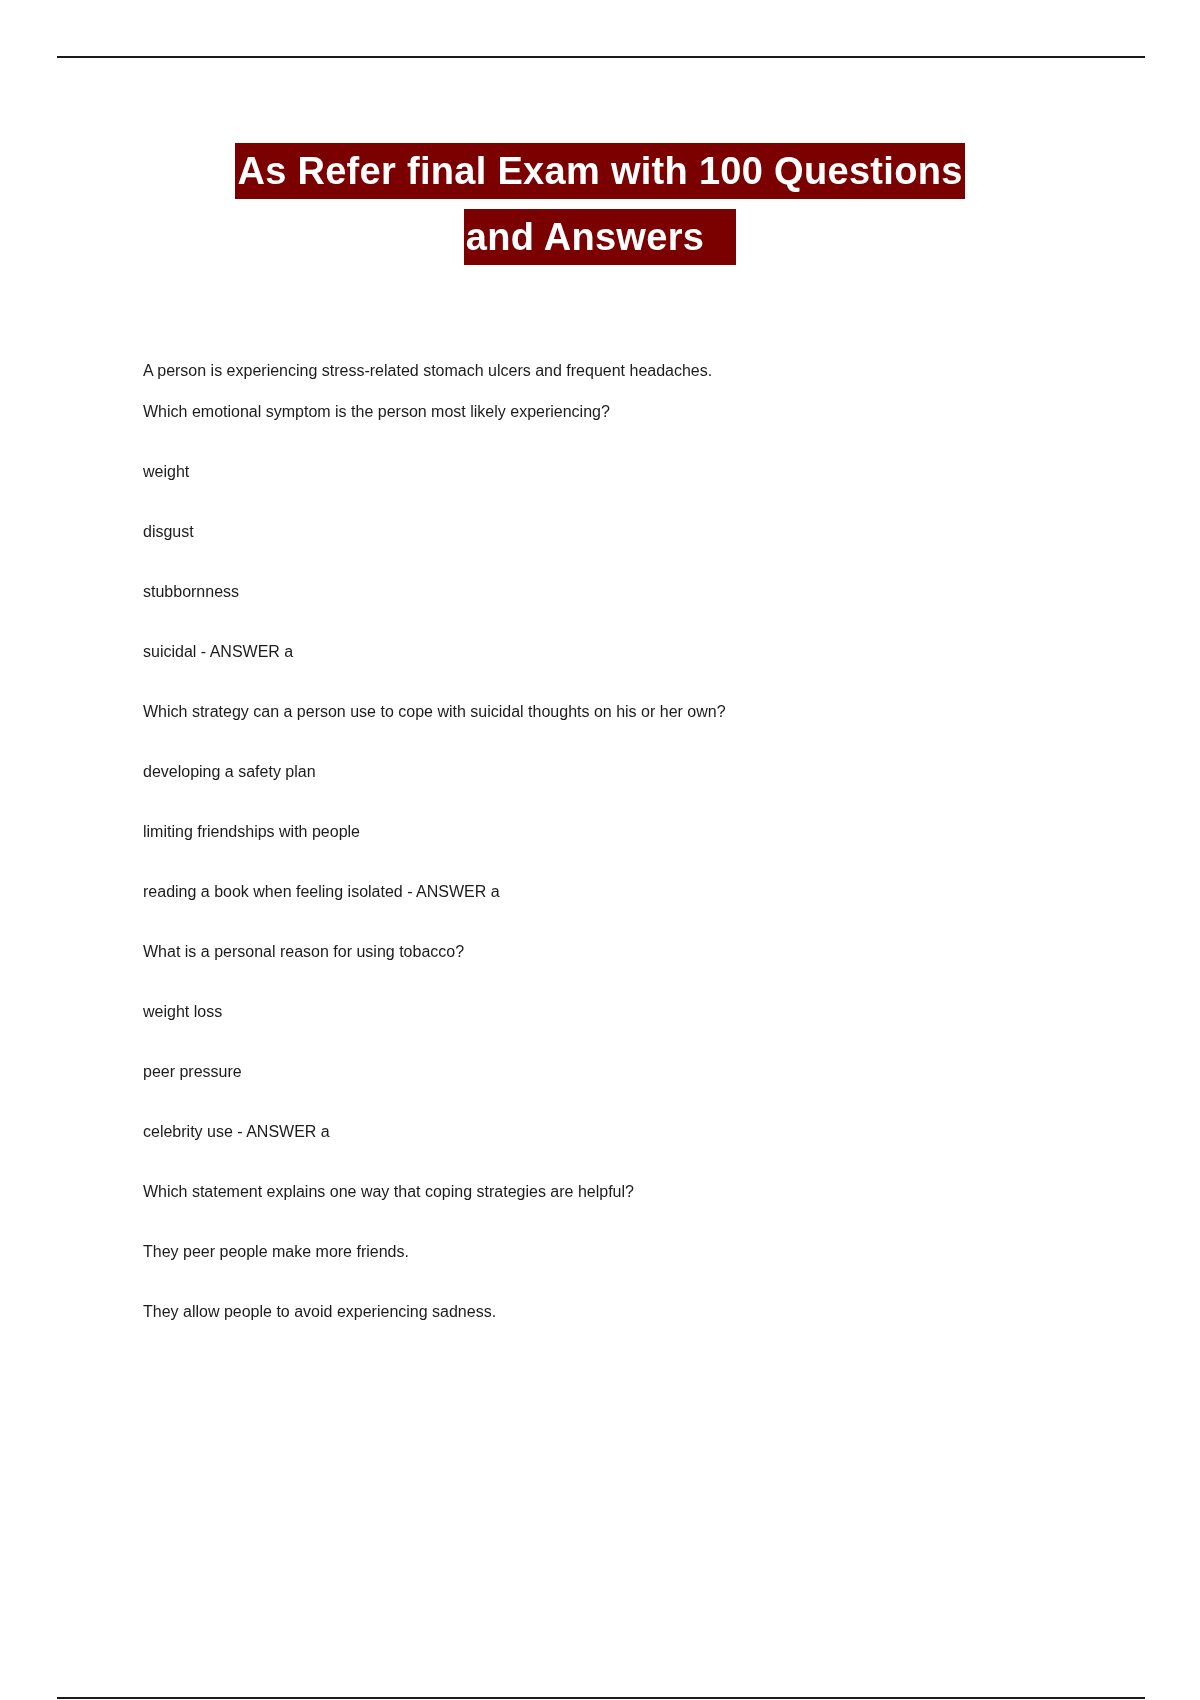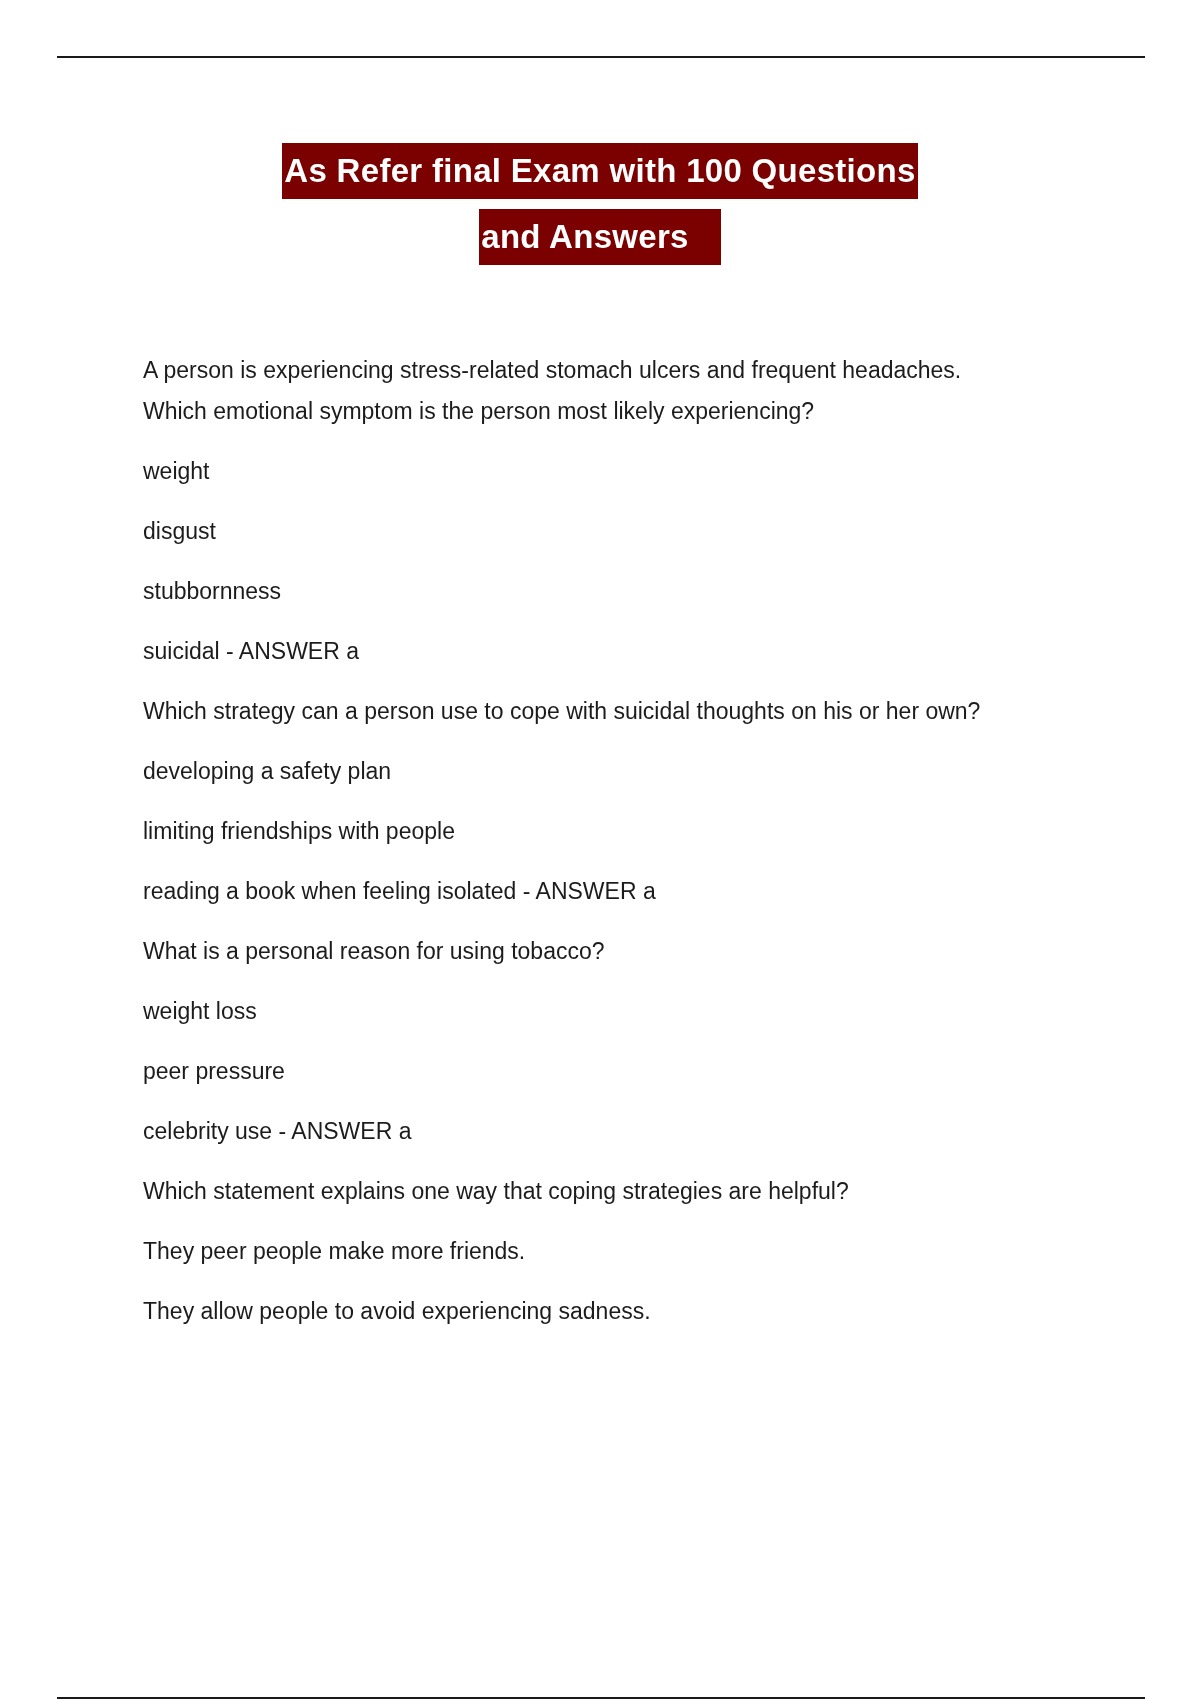--- a/index.html
+++ b/index.html
@@ -7,31 +7,31 @@
   .rule { position: absolute; left: 57px; width: 1088px; height: 2px; background: #1a1a1a; }
   .rule.top { top: 56px; }
   .rule.bottom { top: 1697px; }
   .title-wrap { position: absolute; top: 143px; left: 0; width: 1200px; text-align: center; }
   .title-line {
     display: inline-block;
     background: #7b0000;
     color: #ffffff;
     font-family: "Liberation Sans", sans-serif;
     font-weight: bold;
-    font-size: 33px;
+    font-size: 38px;
     line-height: 56px;
     padding: 0 2px;
     letter-spacing: 0.3px;
     margin-bottom: 10px;
   }
   .title-line.l2 { padding: 0 32px 0 2px; }
   .content {
     position: absolute; top: 350px; left: 143px; width: 960px;
     font-family: "Liberation Sans", sans-serif;
-    font-size: 23px; color: #1c1c1c;
+    font-size: 16px; color: #1c1c1c;
   }
   .para { margin: 0; line-height: 41px; }
   .item { margin: 0; line-height: 41px; height: 41px; margin-top: 19px; }
 </style>
 </head>
 <body>
 
 <div class="rule top"></div>
 
 <div class="title-wrap">

